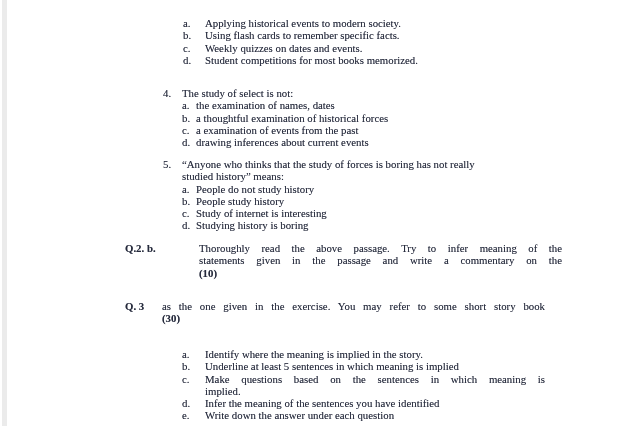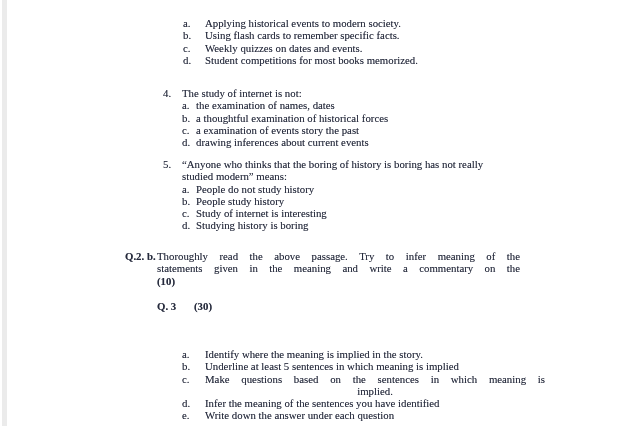--- a/index.html
+++ b/index.html
@@ -48,98 +48,99 @@
     </div>
     <div class="row" style="padding-left:22px;">
       <span class="letter">d.</span>
       <span class="txt">Student competitions for most books memorized.</span>
     </div>
   </section>
 
   <section class="block" style="left:163px; top:87px; width:382px;">
     <div class="row" style="padding-left:19px;">
       <span class="letter">4.</span>
-      <span class="txt">The study of internet is not:</span>
+      <span class="txt">The study of select is not:</span>
     </div>
     <div style="margin-left:19px;">
       <div class="row" style="padding-left:14px;">
         <span class="letter">a.</span>
         <span class="txt">the examination of names, dates</span>
       </div>
       <div class="row" style="padding-left:14px;">
         <span class="letter">b.</span>
         <span class="txt">a thoughtful examination of historical forces</span>
       </div>
       <div class="row" style="padding-left:14px;">
         <span class="letter">c.</span>
-        <span class="txt">a examination of events story the past</span>
+        <span class="txt">a examination of events from the past</span>
       </div>
       <div class="row" style="padding-left:14px;">
         <span class="letter">d.</span>
         <span class="txt">drawing inferences about current events</span>
       </div>
     </div>
   </section>
 
   <section class="block" style="left:163px; top:158px; width:382px;">
     <div class="row" style="padding-left:19px;">
       <span class="letter">5.</span>
-      <span class="txt">“Anyone who thinks that the boring of history is boring has not really</span>
+      <span class="txt">“Anyone who thinks that the study of forces is boring has not really</span>
     </div>
-    <div class="txt" style="margin-left:19px;">studied modern” means:</div>
+    <div class="txt" style="margin-left:19px;">studied history” means:</div>
     <div style="margin-left:19px;">
       <div class="row" style="padding-left:14px;">
         <span class="letter">a.</span>
         <span class="txt">People do not study history</span>
       </div>
       <div class="row" style="padding-left:14px;">
         <span class="letter">b.</span>
         <span class="txt">People study history</span>
       </div>
       <div class="row" style="padding-left:14px;">
         <span class="letter">c.</span>
         <span class="txt">Study of internet is interesting</span>
       </div>
       <div class="row" style="padding-left:14px;">
         <span class="letter">d.</span>
         <span class="txt">Studying history is boring</span>
       </div>
     </div>
   </section>
 
-  <section class="block" style="left:125px; top:250px; width:420px;">
+  <section class="block" style="left:125px; top:242px; width:420px;">
     <span class="label b">Q.2. b.</span>
-    <div style="margin-left:32px; width:363px;">
+    <div style="margin-left:74px; width:363px;">
       <div class="jline">Thoroughly read the above passage. Try to infer meaning of the</div>
-      <div class="jline">statements given in the meaning and write a commentary on the</div>
+      <div class="jline">statements given in the passage and write a commentary on the</div>
       <div class="b">(10)</div>
     </div>
   </section>
 
-  <section class="block" style="left:125px; top:300px; width:420px;margin-left:32px;">
+  <section class="block" style="left:125px; top:300px; width:420px;">
     <span class="label b">Q. 3</span>
     <div style="margin-left:37px; width:383px;">
+      <div class="jline">as the one given in the exercise. You may refer to some short story book</div>
       <div class="b">(30)</div>
     </div>
   </section>
 
   <section class="block" style="left:182px; top:348px; width:363px;">
     <div class="row" style="padding-left:23px;">
       <span class="letter">a.</span>
       <span class="txt">Identify where the meaning is implied in the story.</span>
     </div>
     <div class="row" style="padding-left:23px;">
       <span class="letter">b.</span>
       <span class="txt">Underline at least 5 sentences in which meaning is implied</span>
     </div>
     <div class="row" style="padding-left:23px;">
       <span class="letter">c.</span>
       <span class="txt jline">Make questions based on the sentences in which meaning is</span>
     </div>
-    <div class="txt" style="margin-left:23px;text-align:center;">implied.</div>
+    <div class="txt" style="margin-left:23px;">implied.</div>
     <div class="row" style="padding-left:23px;">
       <span class="letter">d.</span>
       <span class="txt">Infer the meaning of the sentences you have identified</span>
     </div>
     <div class="row" style="padding-left:23px;">
       <span class="letter">e.</span>
       <span class="txt">Write down the answer under each question</span>
     </div>
   </section>
 </div>

